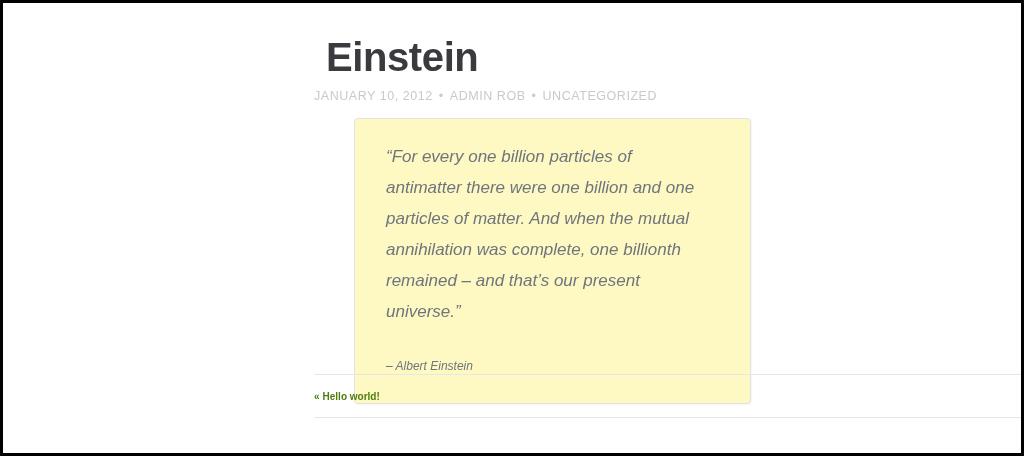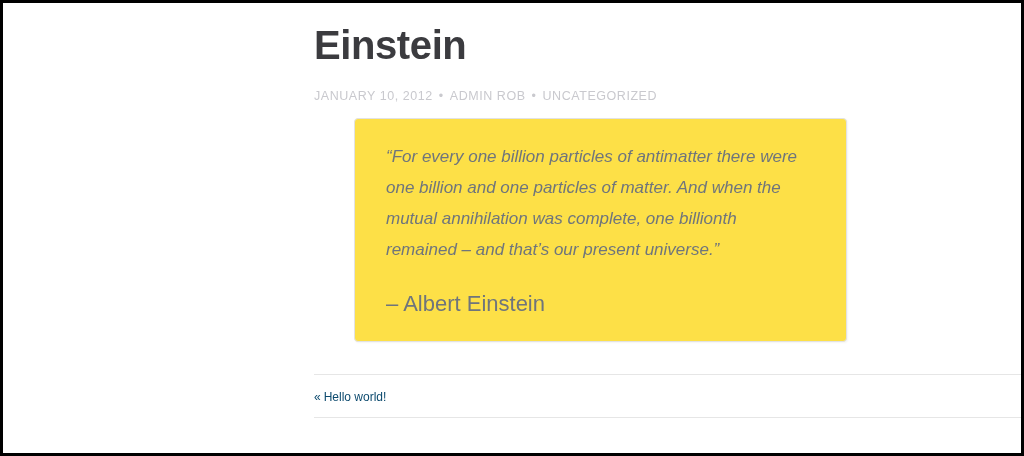--- a/index.html
+++ b/index.html
@@ -23,21 +23,21 @@
     overflow: hidden;
   }
   #content-column {
     position: absolute;
     left: 308px;
     top: 0;
     width: 713px;
     height: 450px;
   }
   .post-title {
-    margin: 0;
+    margin: 12px;
     padding: 0;
     position: absolute;
     left: 3px;
     top: 18px;
     font-size: 40px;
     line-height: 48px;
     font-weight: bold;
     color: #3b3b3f;
     letter-spacing: -0.4px;
   }
@@ -59,59 +59,61 @@
     vertical-align: middle;
   }
   .post-meta .meta-item {
     display: inline-block;
     vertical-align: middle;
   }
   .quote-box {
     position: absolute;
     left: 3px;
     top: 99px;
-    width: 493px;
+    width: 397px;
     box-sizing: border-box;
-    background: #fde047;
+    background: #fef9c3;
     border: 1px solid #e2e2e2;
     border-radius: 4px;
     box-shadow: 1px 1px 2px rgba(0,0,0,0.045);
     padding: 22px 40px 24px 31px;
   }
   .quote-text {
     margin: 0;
     font-style: italic;
     font-size: 17px;
     line-height: 31px;
     color: #6f757c;
   }
   .quote-attribution {
     margin: 26px 0 0 0;
-    font-size: 22px;
+    font-style: italic;
+    font-size: 12px;
     line-height: 26px;
     color: #6f757c;
   }
   .post-nav {
     position: absolute;
     left: 3px;
     top: 371px;
     width: 710px;
     border-top: 1px solid #e6e6e6;
     border-bottom: 1px solid #e6e6e6;
     height: 44px;
     box-sizing: border-box;
   }
   .nav-prev-link {
     display: inline-block;
     margin-top: 13px;
-    font-size: 12px;
+    font-size: 10px;
     line-height: 18px;
-    color: #0c4a6e;
+    color: #4d7c0f;
     text-decoration: none;
     white-space: nowrap;
+    font-weight: bold;
   }
   .nav-arrow {
     display: inline-block;
     margin-right: 3px;
   }
 </style>
 </head>
 <body>
 
 <div id="page-frame">

